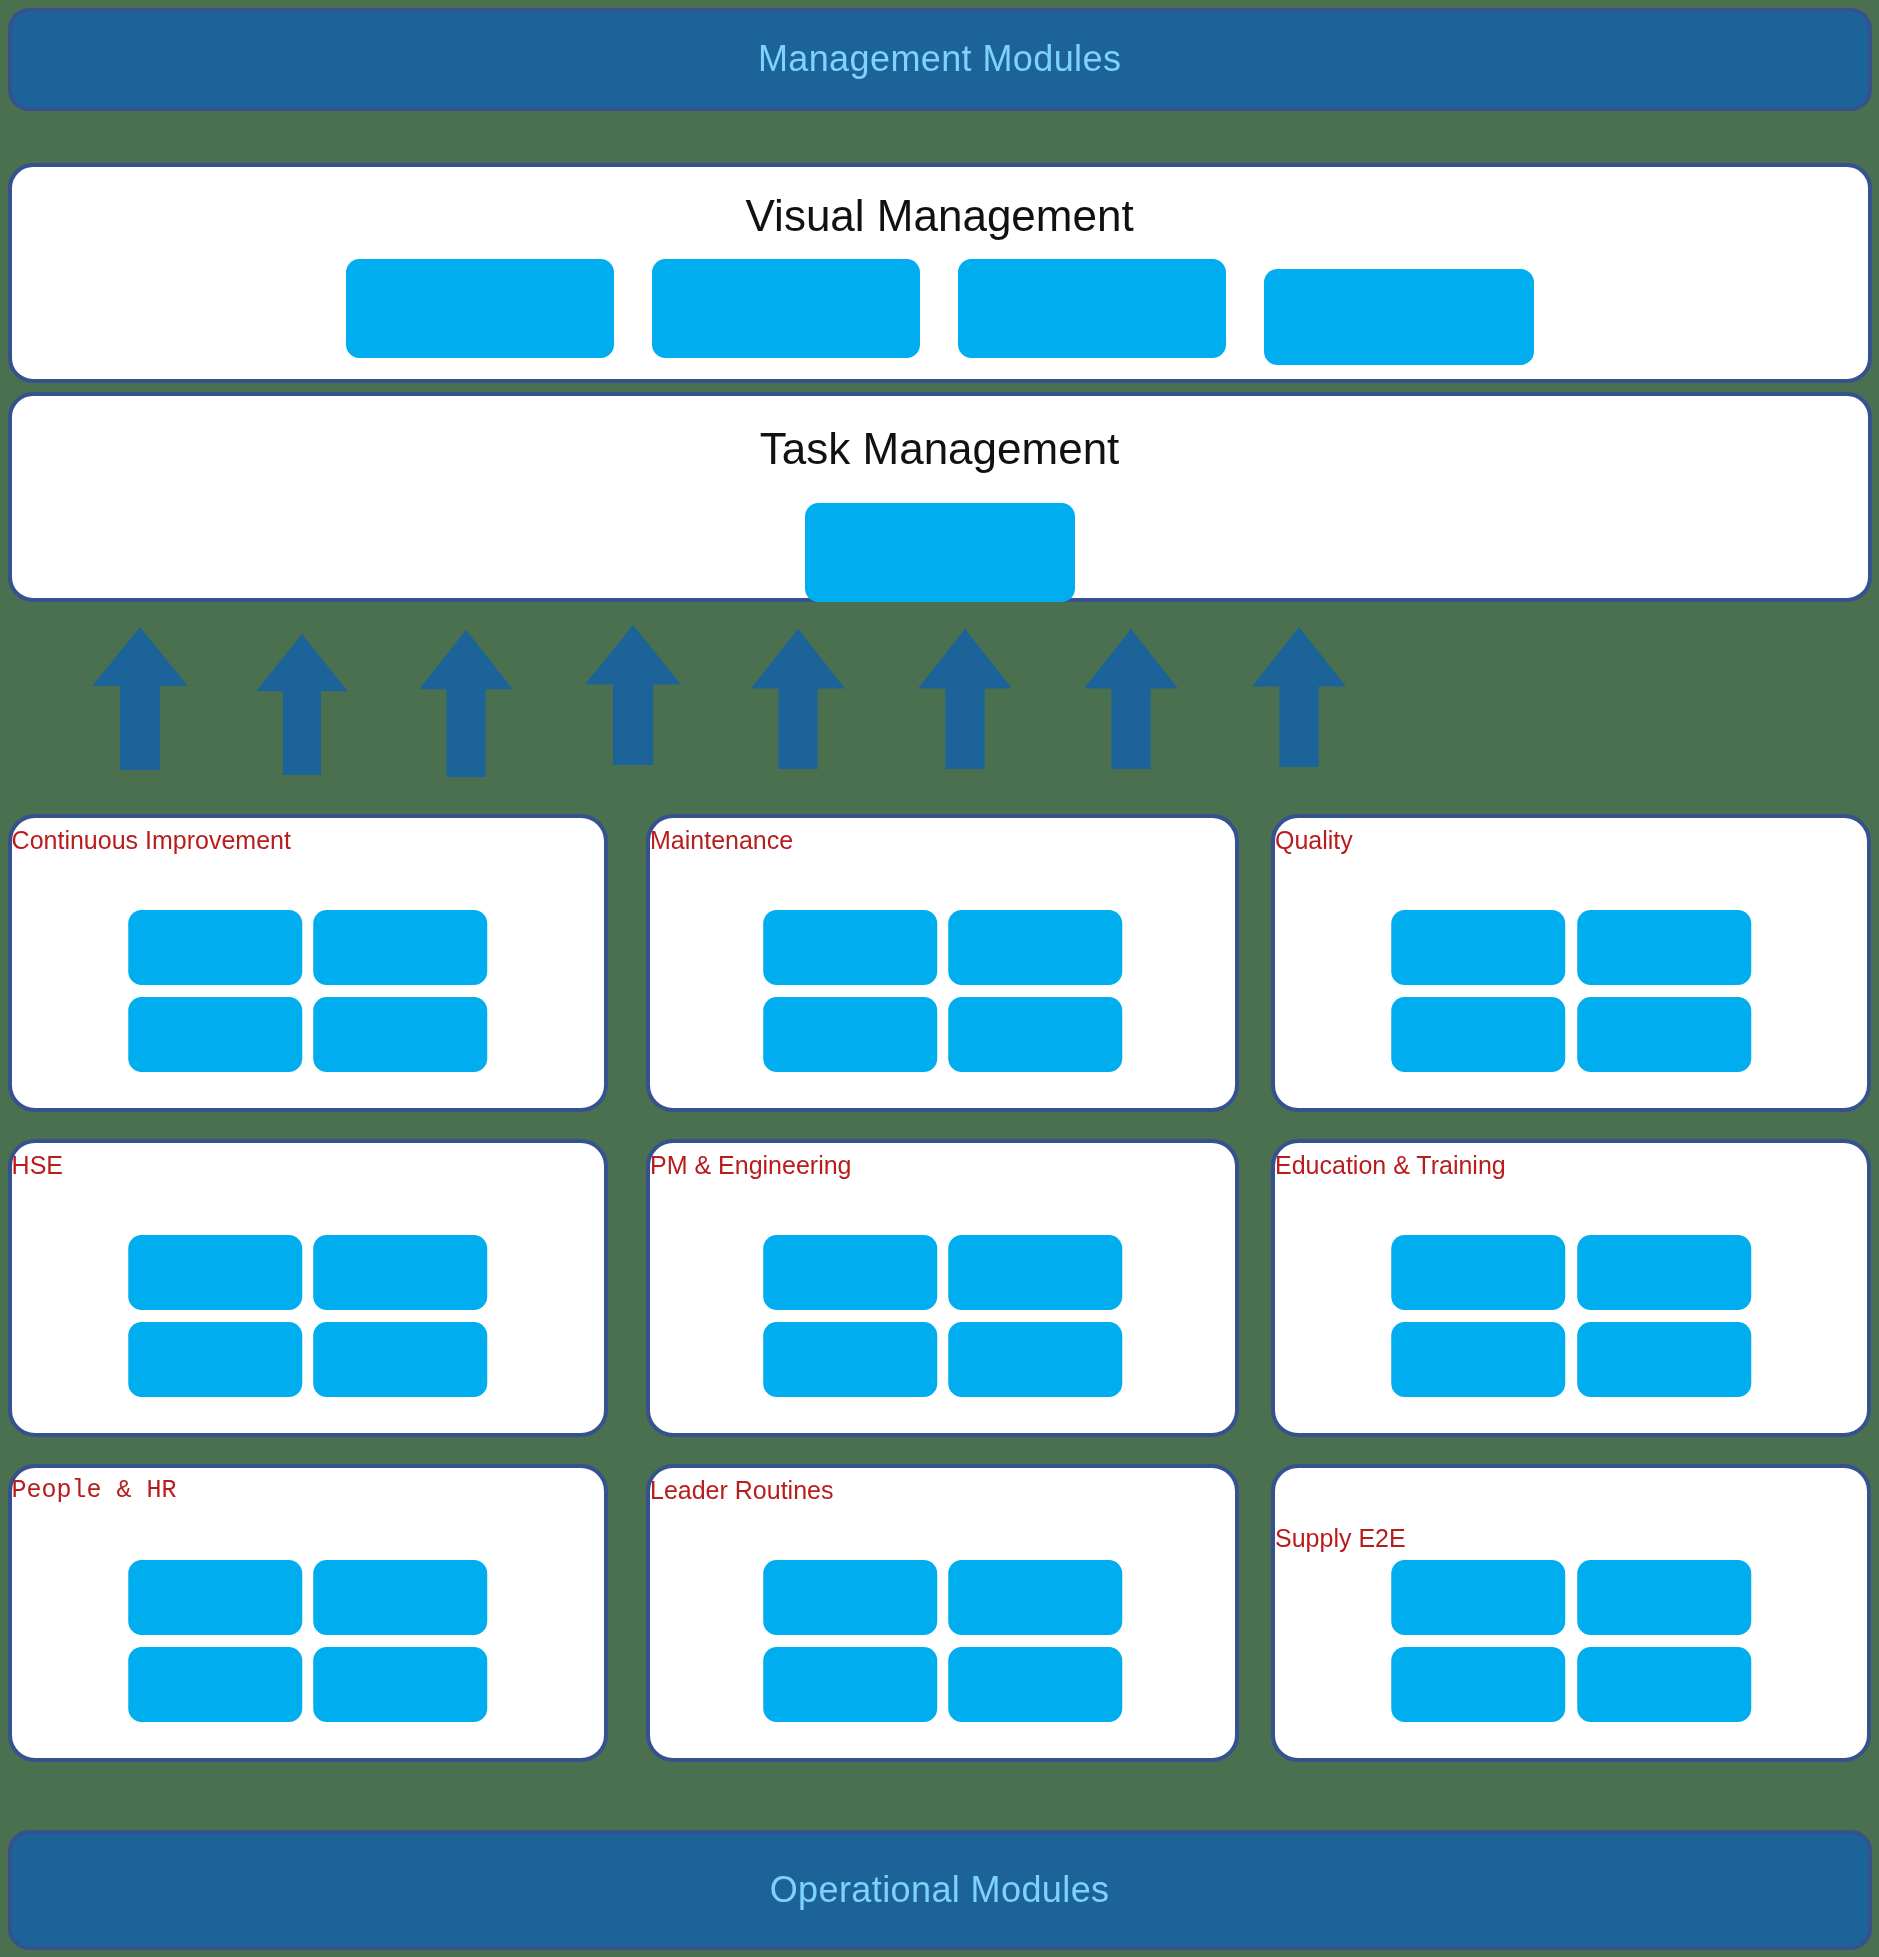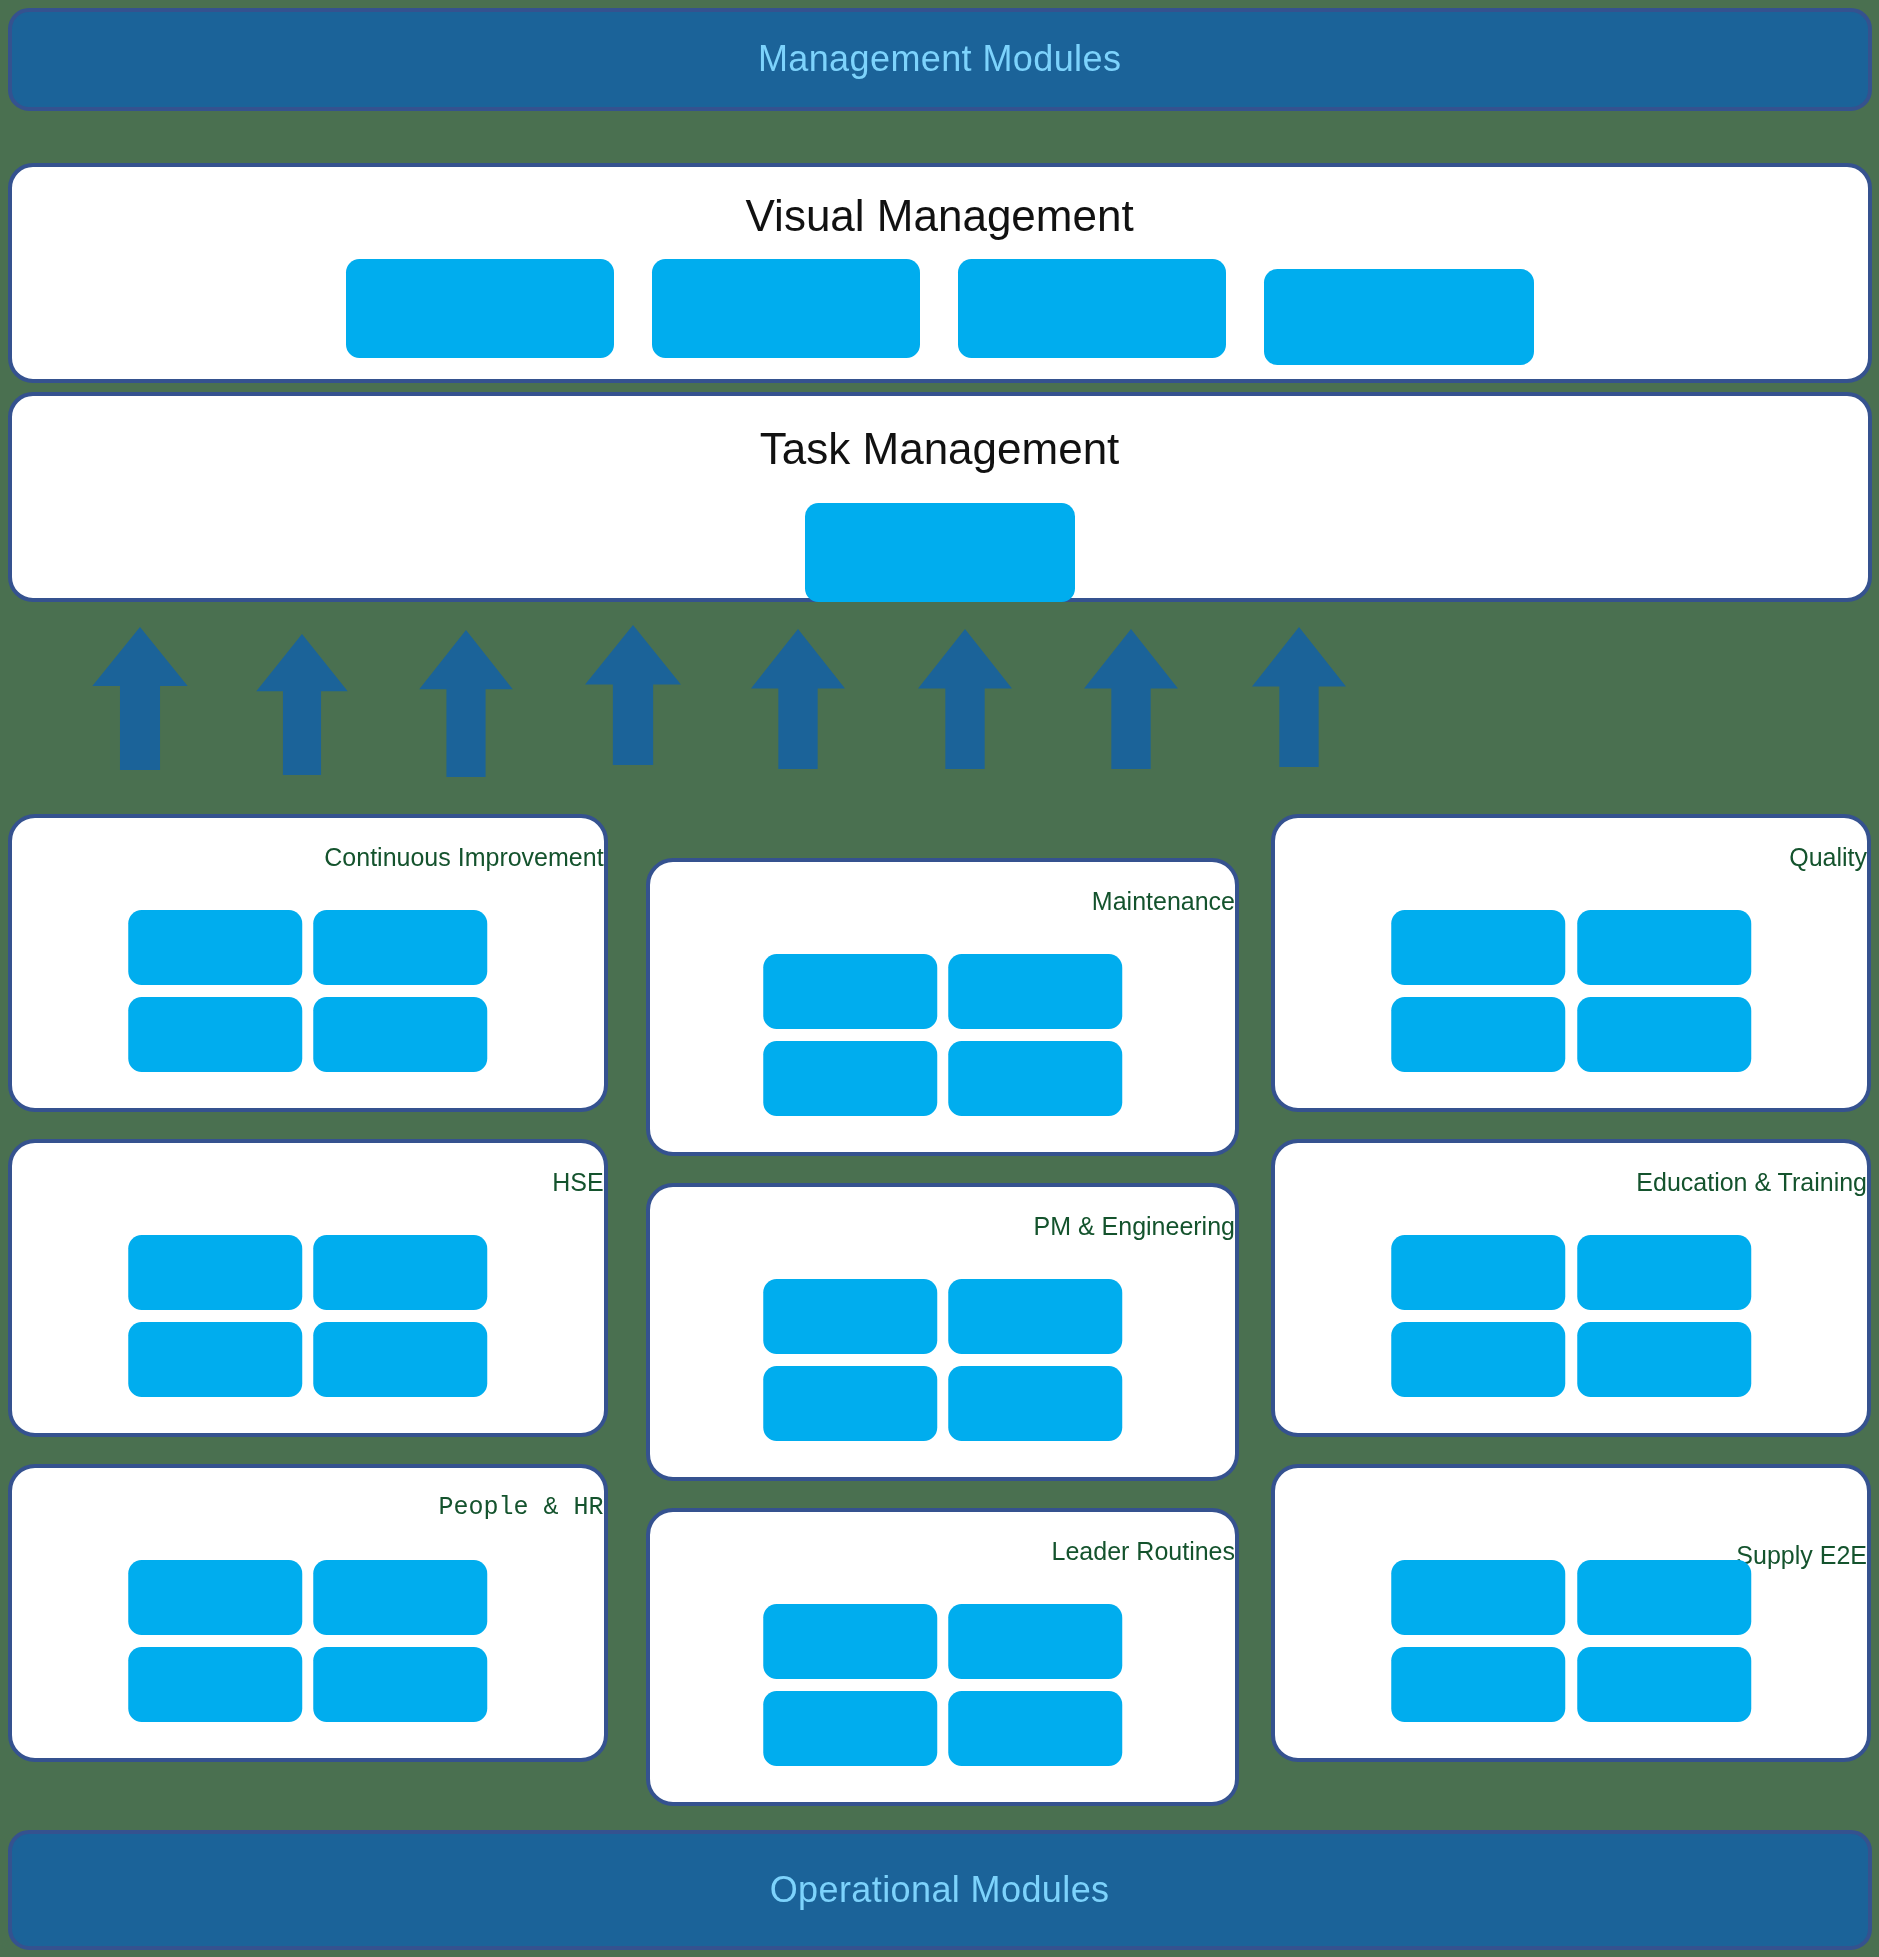--- a/index.html
+++ b/index.html
@@ -105,24 +105,24 @@
   .mod-card {
     position: absolute;
     background: #ffffff;
     border: 4.8px solid #35528f;
     border-radius: 27px;
     box-sizing: border-box;
   }
   .mod-title {
     position: absolute;
     left: 0;
-    top: 27px;
+    top: 10px;
     width: 100%;
-    text-align: right;
-    color: #14532d;
+    text-align: left;
+    color: #b91c1c;
     font-size: 42px;
     font-weight: 400;
     line-height: 1;
     white-space: nowrap;
     overflow: visible;
   }
   .mod-grid {
     position: absolute;
     left: 50%;
     transform: translateX(-50%);
@@ -137,21 +137,21 @@
     width: 174px;
     height: 75px;
   }
 
   
   .row-1 { top: 814px;  height: 298px; }
   .row-2 { top: 1139px; height: 298px; }
   .row-3 { top: 1464px; height: 298px; }
 
   .col-1 { left: 7.6px;    width: 600px; }
-  .col-2 { left: 646px;  width: 593px; margin-top: 44px; }
+  .col-2 { left: 646px;  width: 593px; }
   .col-3 { left: 1271px; width: 600px; }
 </style>
 </head>
 <body>
 
 <div id="diagram">
 
   <div id="banner-top" class="banner">
     <span class="banner-label">Management Modules</span>
   </div>

